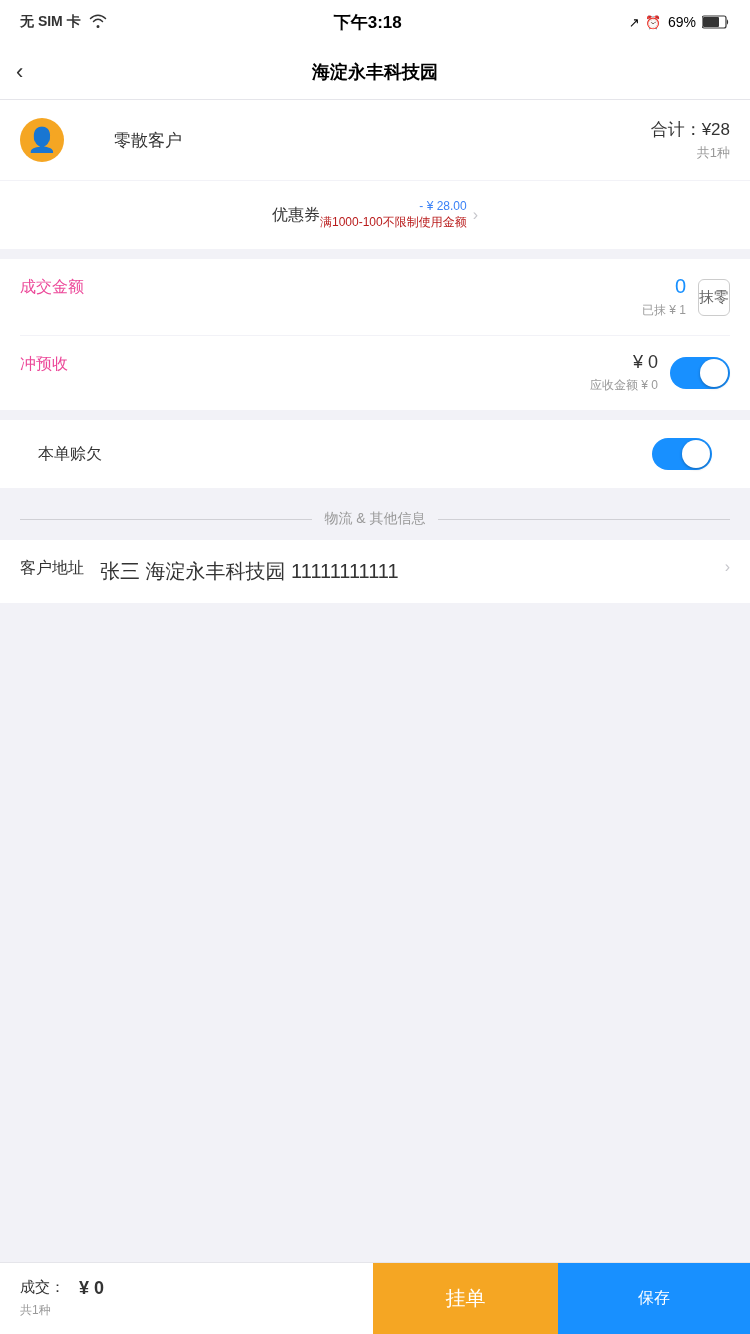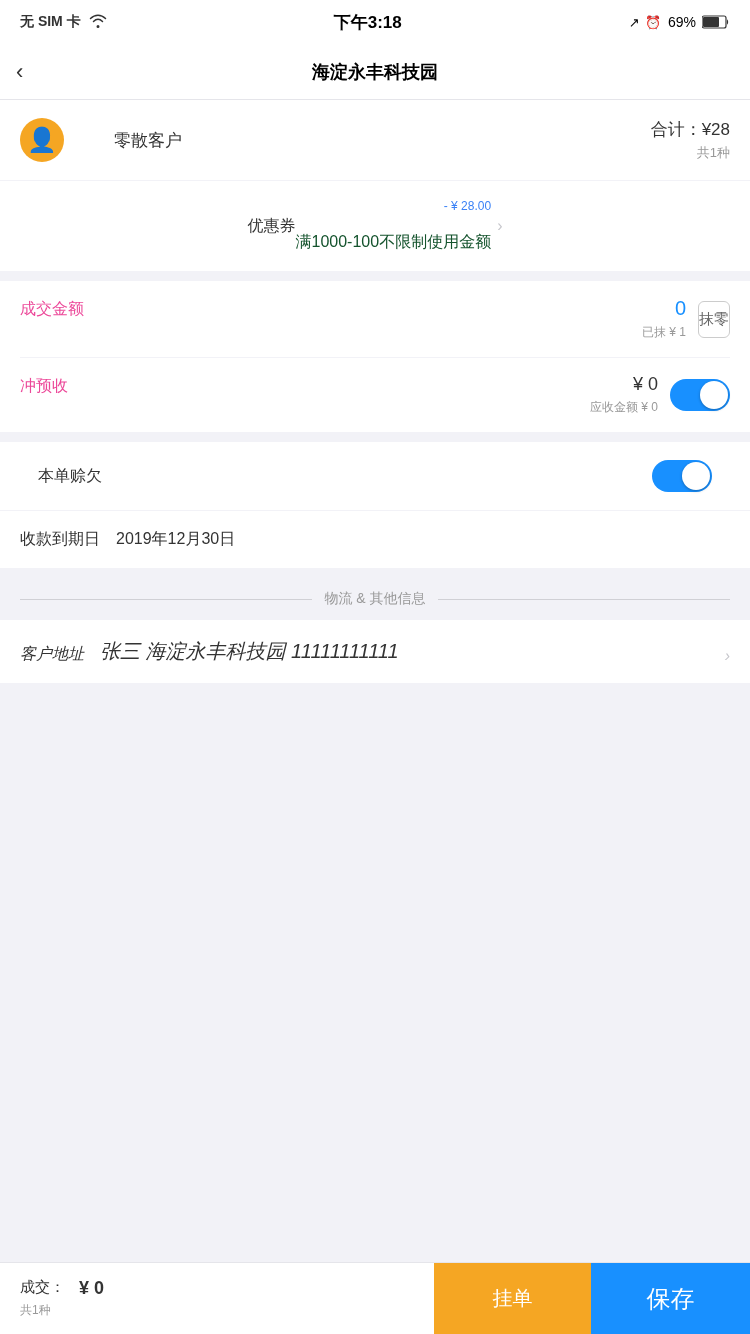--- a/index.html
+++ b/index.html
@@ -80,21 +80,21 @@
       display: flex;
       align-items: center;
       justify-content: center;
       padding: 18px 20px;
       border-top: 1px solid #f2f2f7;
     }
     .coupon-label { font-size: 16px; color: #333; }
     .coupon-right { display: flex; align-items: center; gap: 6px; }
     .coupon-right-text { text-align: right; }
     .coupon-discount { font-size: 12px; color: #3b82f6; font-weight: 500; }
-    .coupon-desc { font-size: 16px; color: #14532d; margin-top: 19px; }
+    .coupon-desc { font-size: 12px; color: #b91c1c; margin-top: 1px; }
     .chevron-icon { color: #c7c7cc; font-size: 16px; }
 
     
     .amount-section {
       background: #fff;
       margin-bottom: 10px;
       padding: 0 20px;
     }
     .amount-row {
       display: flex;
@@ -164,24 +164,23 @@
       justify-content: center;
       gap: 12px;
     }
     .divider-line { flex: 1; height: 1px; background: #d0d0d5; }
     .divider-text { font-size: 14px; color: #999; }
 
     
     .address-row {
       background: #fff;
       display: flex;
-      align-items: flex-end;
+      align-items: flex-start;
       justify-content: space-between;
       padding: 18px 20px;
-      font-style: italic;
     }
     .address-label { font-size: 16px; color: #333; min-width: 70px; }
     .address-value { font-size: 20px; color: #333; flex: 1; margin-left: 10px; }
     .address-right { display: flex; align-items: center; }
 
     
     .bottom-bar {
       position: fixed;
       bottom: 0;
       left: 0;
@@ -192,36 +191,36 @@
       align-items: center;
       border-top: 1px solid #e5e5ea;
     }
     .bottom-summary {
       flex: 1;
       padding: 0 20px;
     }
     .bottom-deal { font-size: 15px; color: #333; display: flex; align-items: flex-start; gap: 14px; }
     .bottom-count { font-size: 12px; color: #999; margin-top: 3px; }
     .btn-hang {
-      width: 157px;
+      width: 185px;
       height: 72px;
       background: #f5a623;
       color: #fff;
       font-size: 20px;
       font-weight: 500;
       border: none;
       cursor: pointer;
       display: flex; align-items: center; justify-content: center; margin-left: 8px;
     }
     .btn-save {
-      width: 159px;
+      width: 192px;
       height: 72px;
       background: #1890ff;
       color: #fff;
-      font-size: 24px;
+      font-size: 16px;
       font-weight: 500;
       border: none;
       cursor: pointer;
       display: flex; align-items: center; justify-content: center;
     }
 
     
     .person-icon {
       color: #fff;
       font-size: 24px;
@@ -319,24 +318,20 @@
 </div>
 
 <div class="section">
   <div class="toggle-container">
     <span class="toggle-label">本单赊欠</span>
     <div class="toggle-switch">
       <div class="knob"></div>
     </div>
   </div>
 
-  <div class="due-date-row">
-    <span class="due-date-label">收款到期日</span>
-    <span class="due-date-value">2019年12月30日</span>
-  </div>
 </div>
 
 <div class="logistics-divider">
   <div class="divider-line"></div>
   <span class="divider-text">物流 &amp; 其他信息</span>
   <div class="divider-line"></div>
 </div>
 
 <div class="address-row">
   <span class="address-label">客户地址</span>

